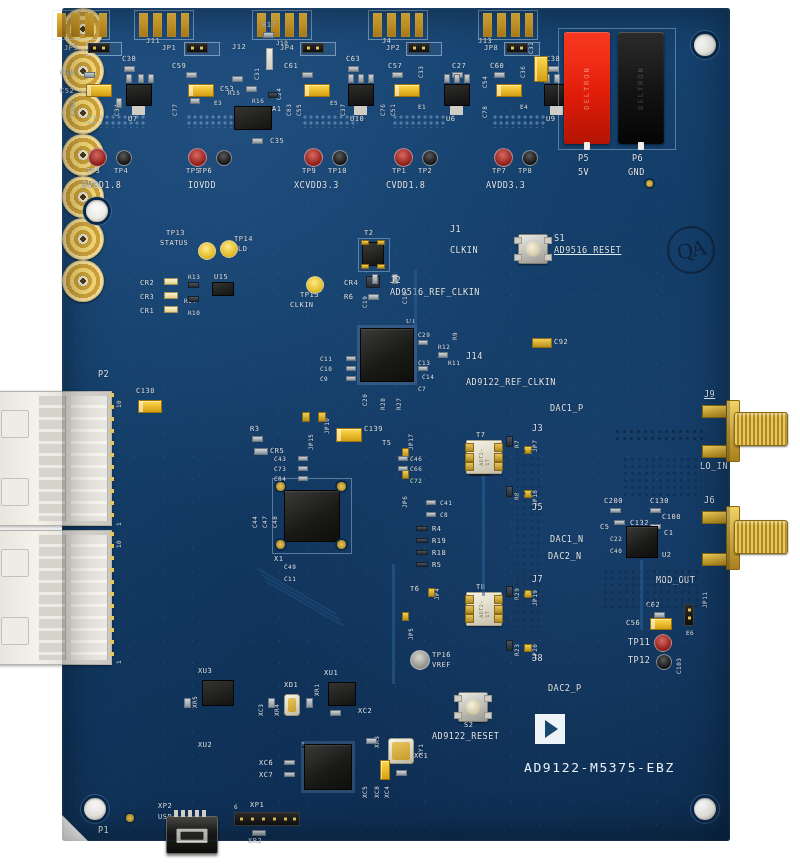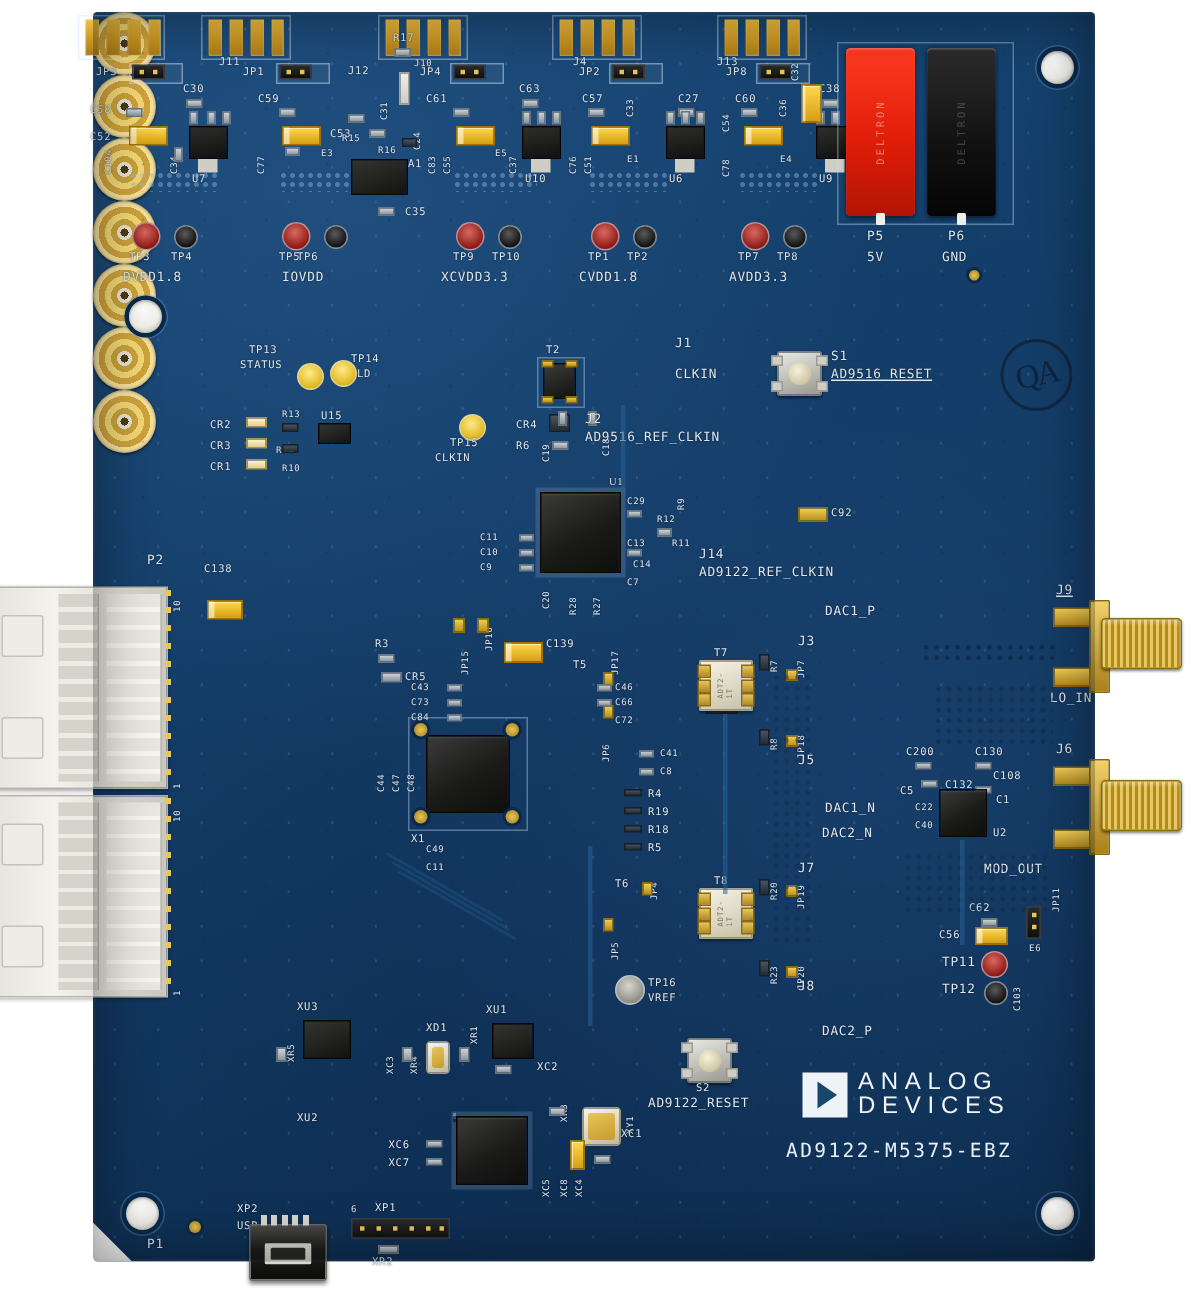--- a/index.html
+++ b/index.html
@@ -474,21 +474,21 @@
     <span class="txt sm" style="left:356px;top:324px;">C29</span>
     <span class="txt sm" style="left:356px;top:352px;">C13</span>
     <span class="txt sm" style="left:360px;top:366px;">C14</span>
     <span class="txt sm" style="left:356px;top:378px;">C7</span>
     <span class="txt sm rot" style="left:300px;top:398px;">C20</span>
     <span class="txt sm rot" style="left:318px;top:402px;">R28</span>
     <span class="txt sm rot" style="left:334px;top:402px;">R27</span>
     <div class="el smd" style="left:356px;top:332px;width:10px;height:5px;"></div>
     <div class="el smd" style="left:356px;top:358px;width:10px;height:5px;"></div>
 
-    <span class="txt lg" style="left:404px;top:358px;">J14</span>
+    <span class="txt lg" style="left:404px;top:344px;">J14</span>
     <span class="txt lg" style="left:404px;top:370px;">AD9122_REF_CLKIN</span>
     <div class="sma" style="left:375px;top:375px;width:42px;height:42px;"></div>
 
     <div class="qa" style="left:605px;top:218px;">
       <span>QA</span>
     </div>
 
     <span class="txt lg" style="left:36px;top:362px;">P2</span>
     <span class="txt lg" style="left:36px;top:818px;">P1</span>
 
@@ -511,21 +511,21 @@
       <div class="latch" style="left:6px;top:18px;width:26px;height:26px;"></div>
       <div class="latch" style="left:6px;top:86px;width:26px;height:26px;"></div>
       <div class="slot" style="left:76px;top:4px;width:36px;height:125px;
          background:repeating-linear-gradient(180deg,#e9e7e1 0 9px,#f6f5f0 9px 12px);"></div>
     </div>
     <div class="el" style="left:48px;top:524px;width:4px;height:129px;
          background:repeating-linear-gradient(180deg,#e8c658 0 4px,rgba(0,0,0,0) 4px 12px);"></div>
     <span class="txt sm rot" style="left:54px;top:540px;">10</span>
     <span class="txt sm rot" style="left:54px;top:656px;">1</span>
 
-    <span class="txt" style="left:74px;top:368px;">C138</span>
+    <span class="txt" style="left:74px;top:380px;">C138</span>
     <div class="el tant" style="left:76px;top:392px;width:24px;height:13px;"></div>
 
     <span class="txt" style="left:188px;top:418px;">R3</span>
     <div class="el smd" style="left:190px;top:428px;width:11px;height:6px;"></div>
     <span class="txt" style="left:208px;top:440px;">CR5</span>
     <div class="el smd" style="left:192px;top:440px;width:14px;height:7px;"></div>
 
     <span class="txt sm rot" style="left:246px;top:442px;">JP15</span>
     <div class="el smd g" style="left:240px;top:404px;width:8px;height:10px;"></div>
     <span class="txt sm rot" style="left:262px;top:426px;">JP10</span>
@@ -769,21 +769,17 @@
         <div class="pin" style="left:49px;"></div>
         <div class="pin" style="left:58px;"></div>
     </div>
     <div class="el smd" style="left:190px;top:822px;width:14px;height:6px;"></div>
     <span class="txt" style="left:186px;top:830px;">XR2</span>
 
     <div class="adlogo" style="left:473px;top:706px;">
       <div class="mark">
           <i></i>
         </div>
-      <div class="wm">
-        <b>ANALOG</b>
-        <b>DEVICES</b>
-      </div>
     </div>
     <span class="partno" style="left:462px;top:752px;">AD9122-M5375-EBZ</span>
 
   </div>
 </div>
 
 </body></html>

